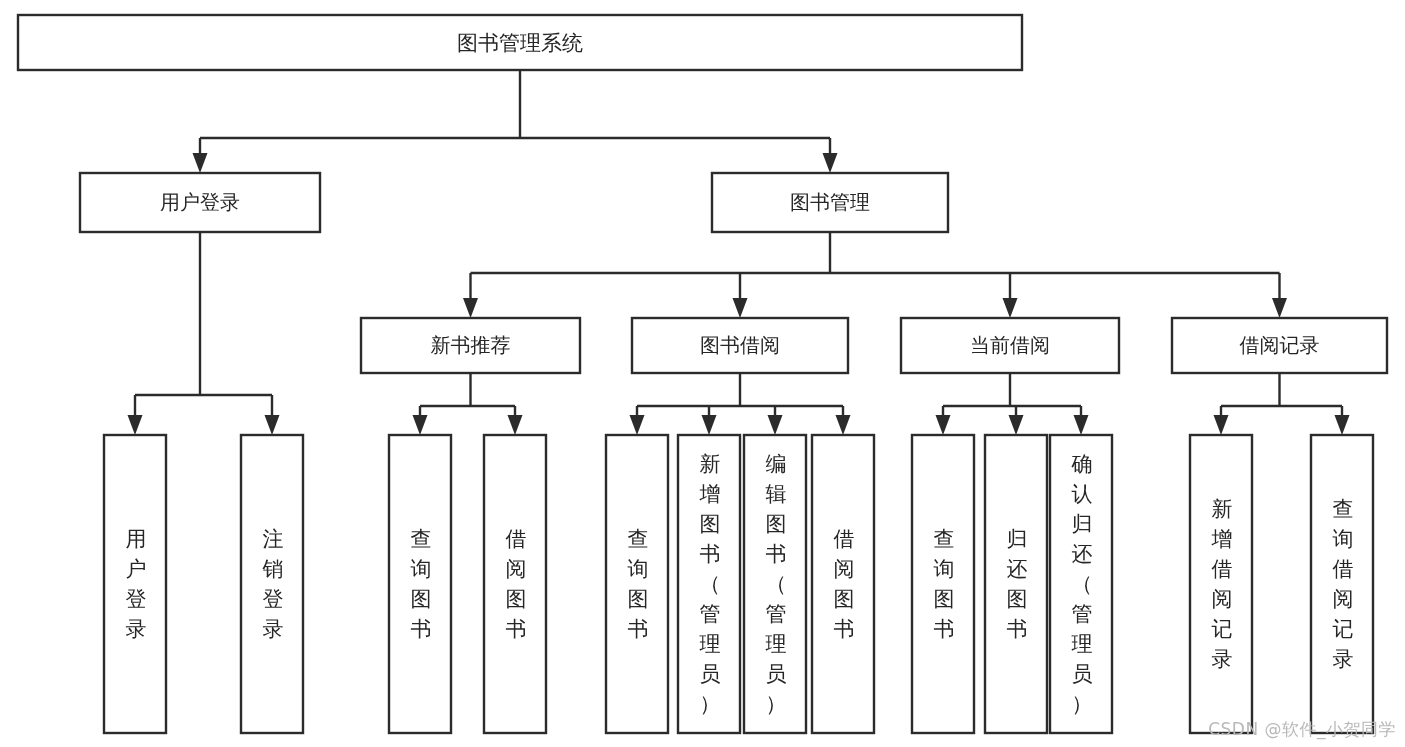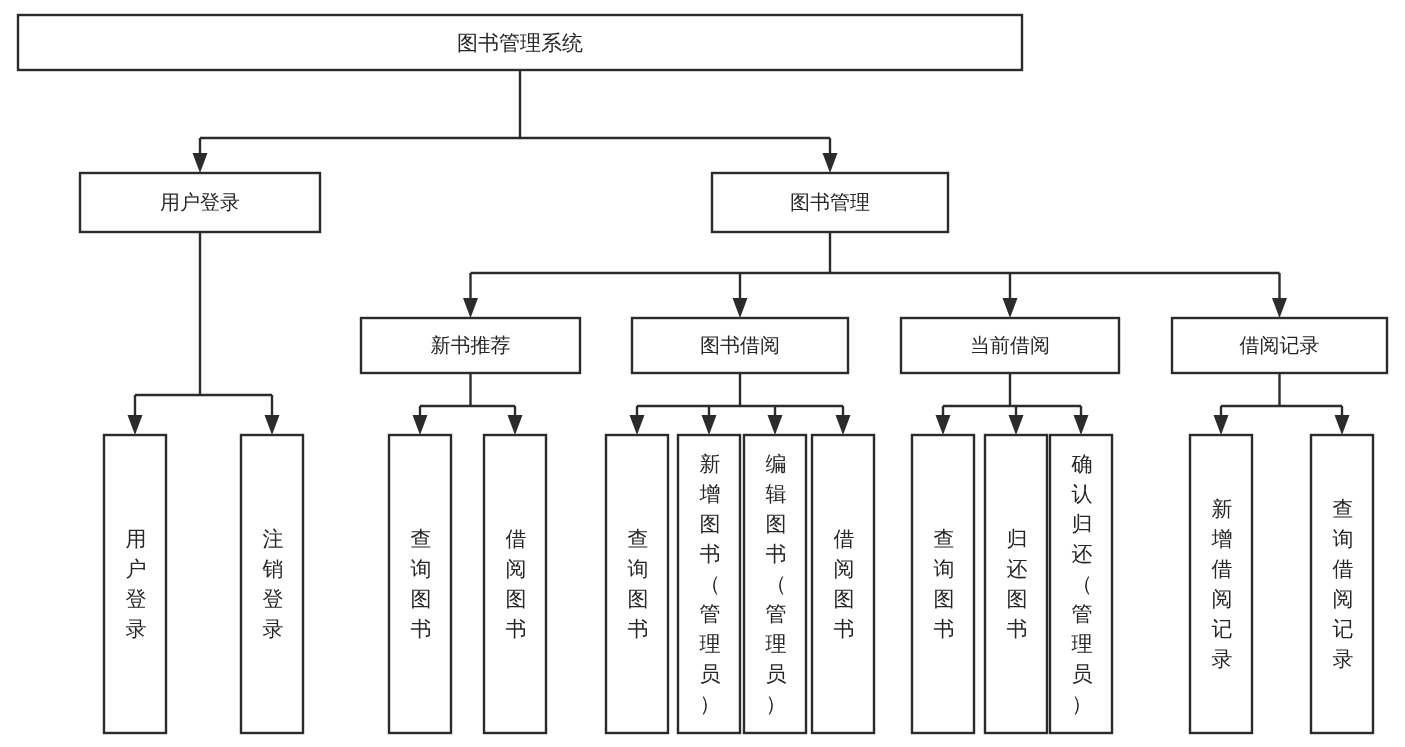--- a/index.html
+++ b/index.html
@@ -304,13 +304,14 @@
             <text class="leaf-label-char" x="1343" y="516">查</text>
             <text class="leaf-label-char" x="1343" y="546">询</text>
             <text class="leaf-label-char" x="1343" y="576">借</text>
             <text class="leaf-label-char" x="1343" y="606">阅</text>
             <text class="leaf-label-char" x="1343" y="636">记</text>
             <text class="leaf-label-char" x="1343" y="666">录</text>
           </g>
         </g>
       </g>
   </svg>
+  <div class="watermark">CSDN @软件_小贺同学</div>
 </div>
 
 </body></html>

